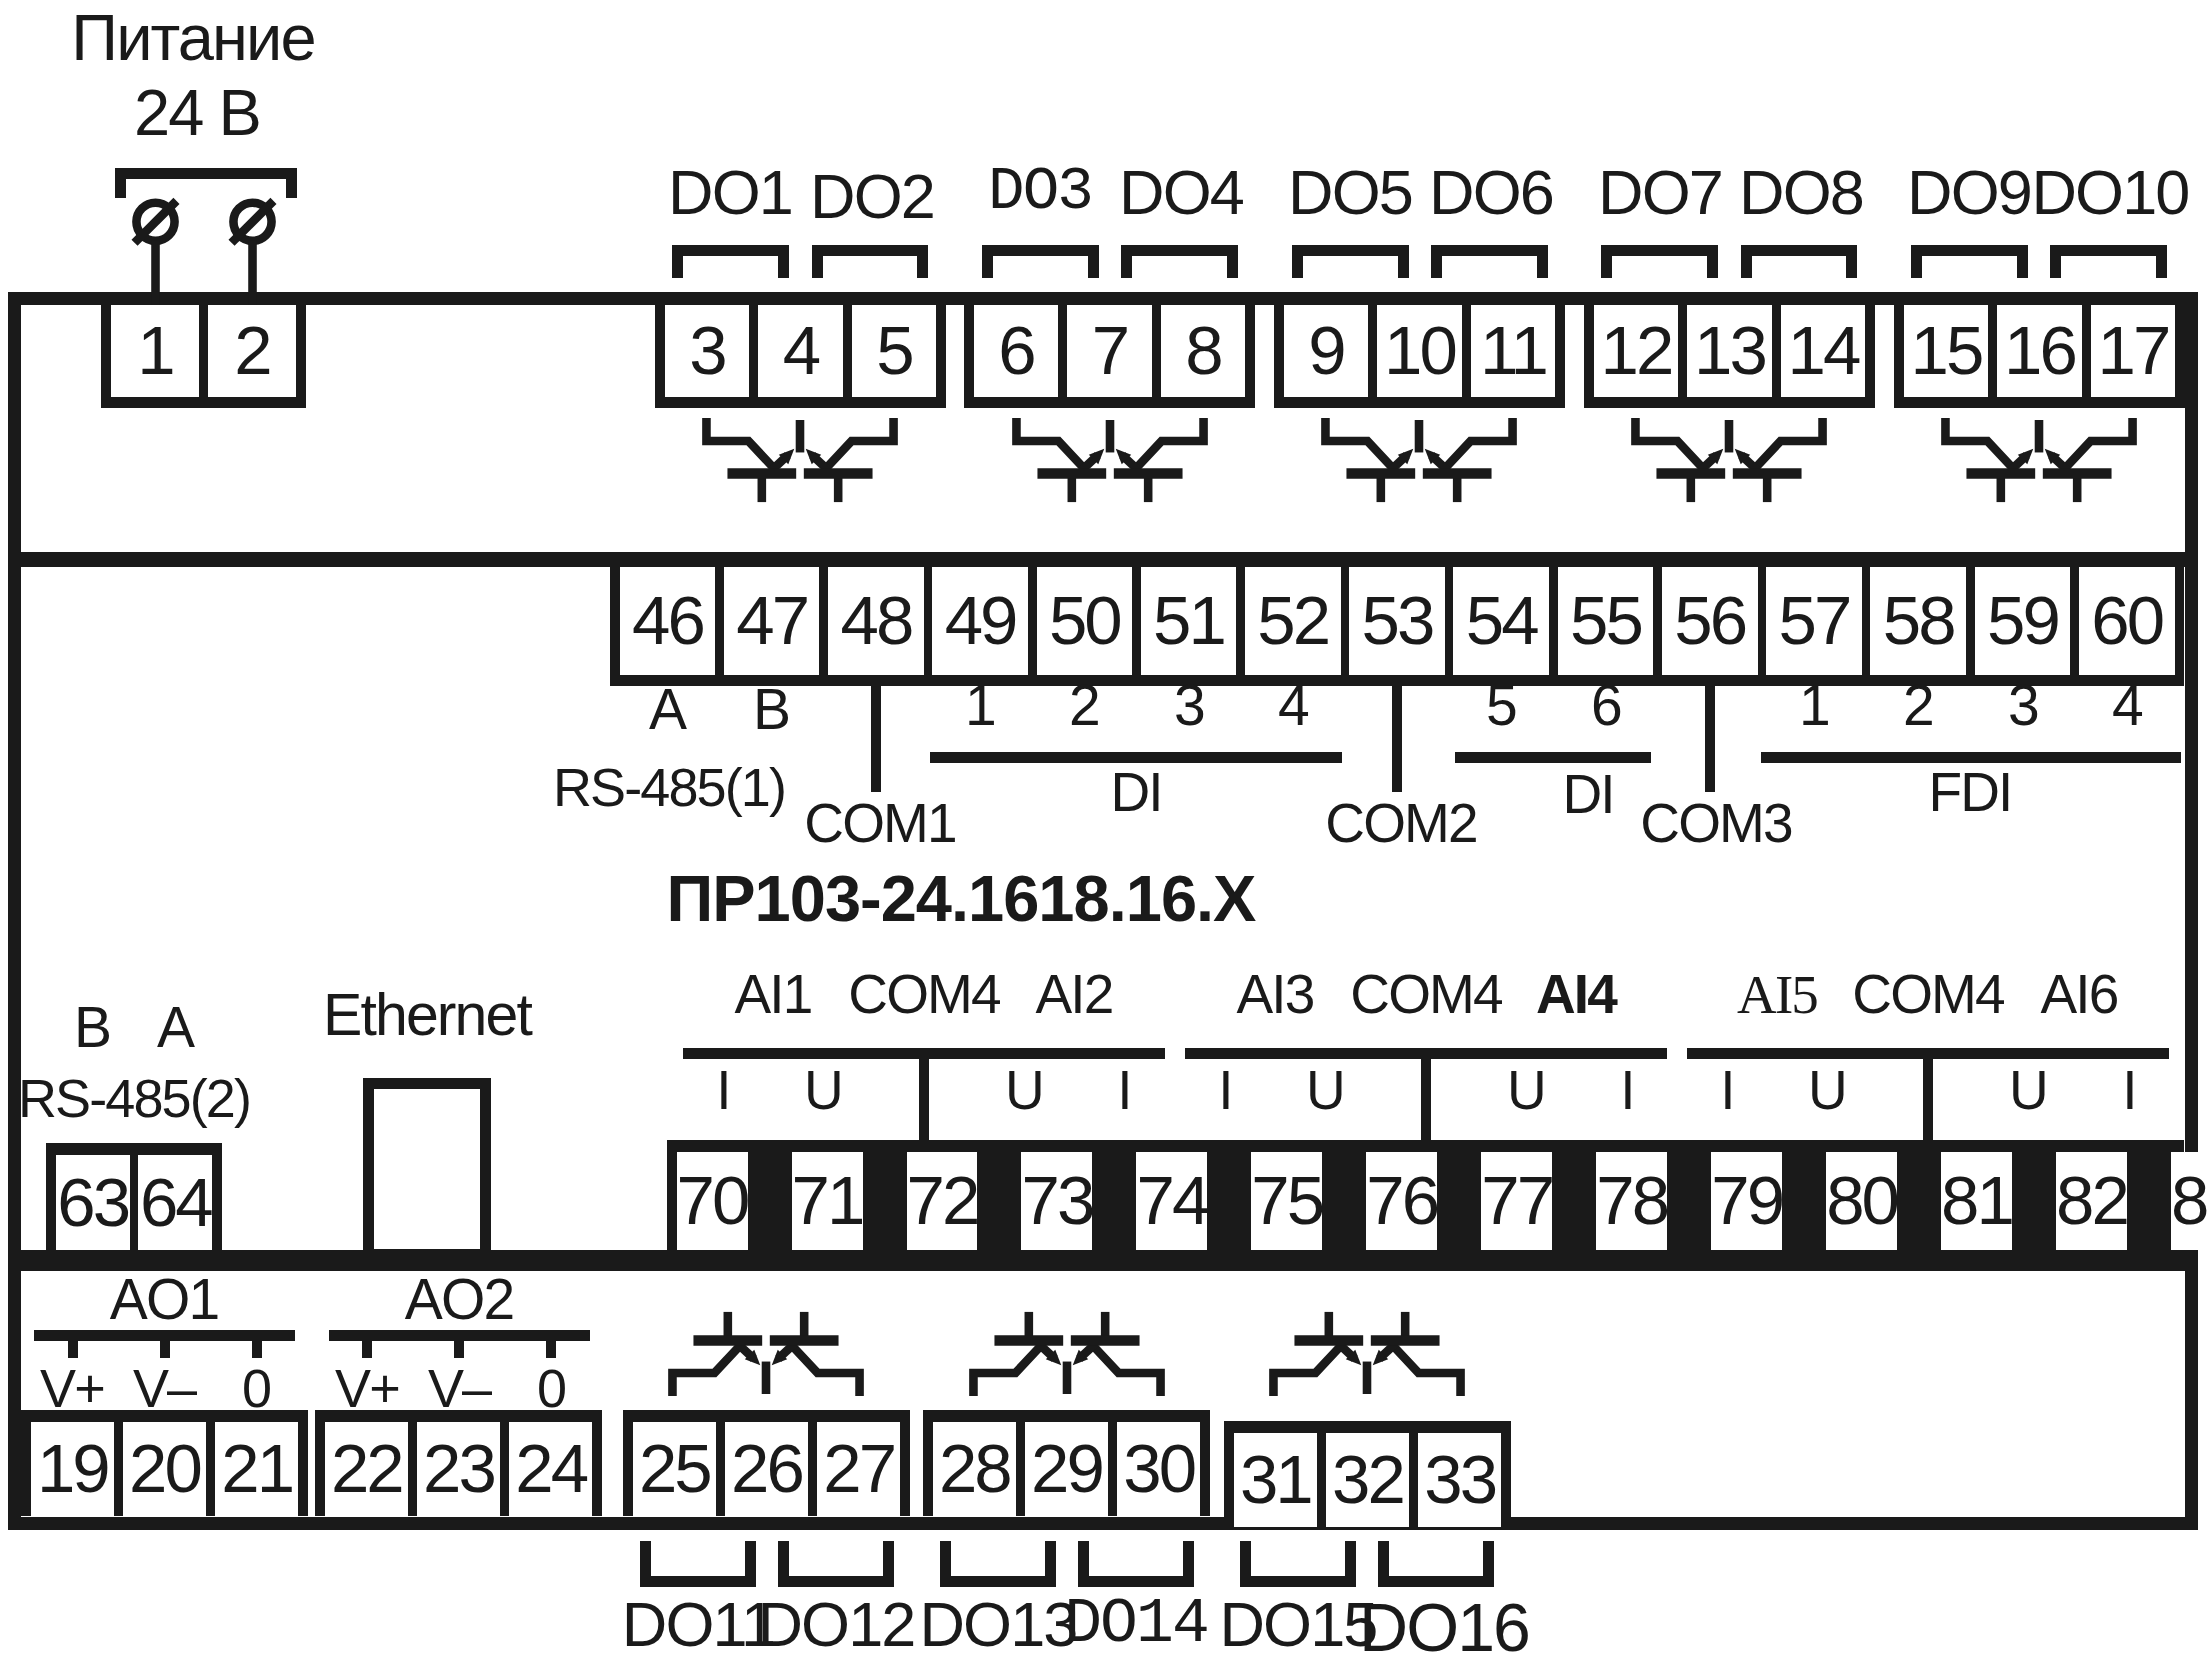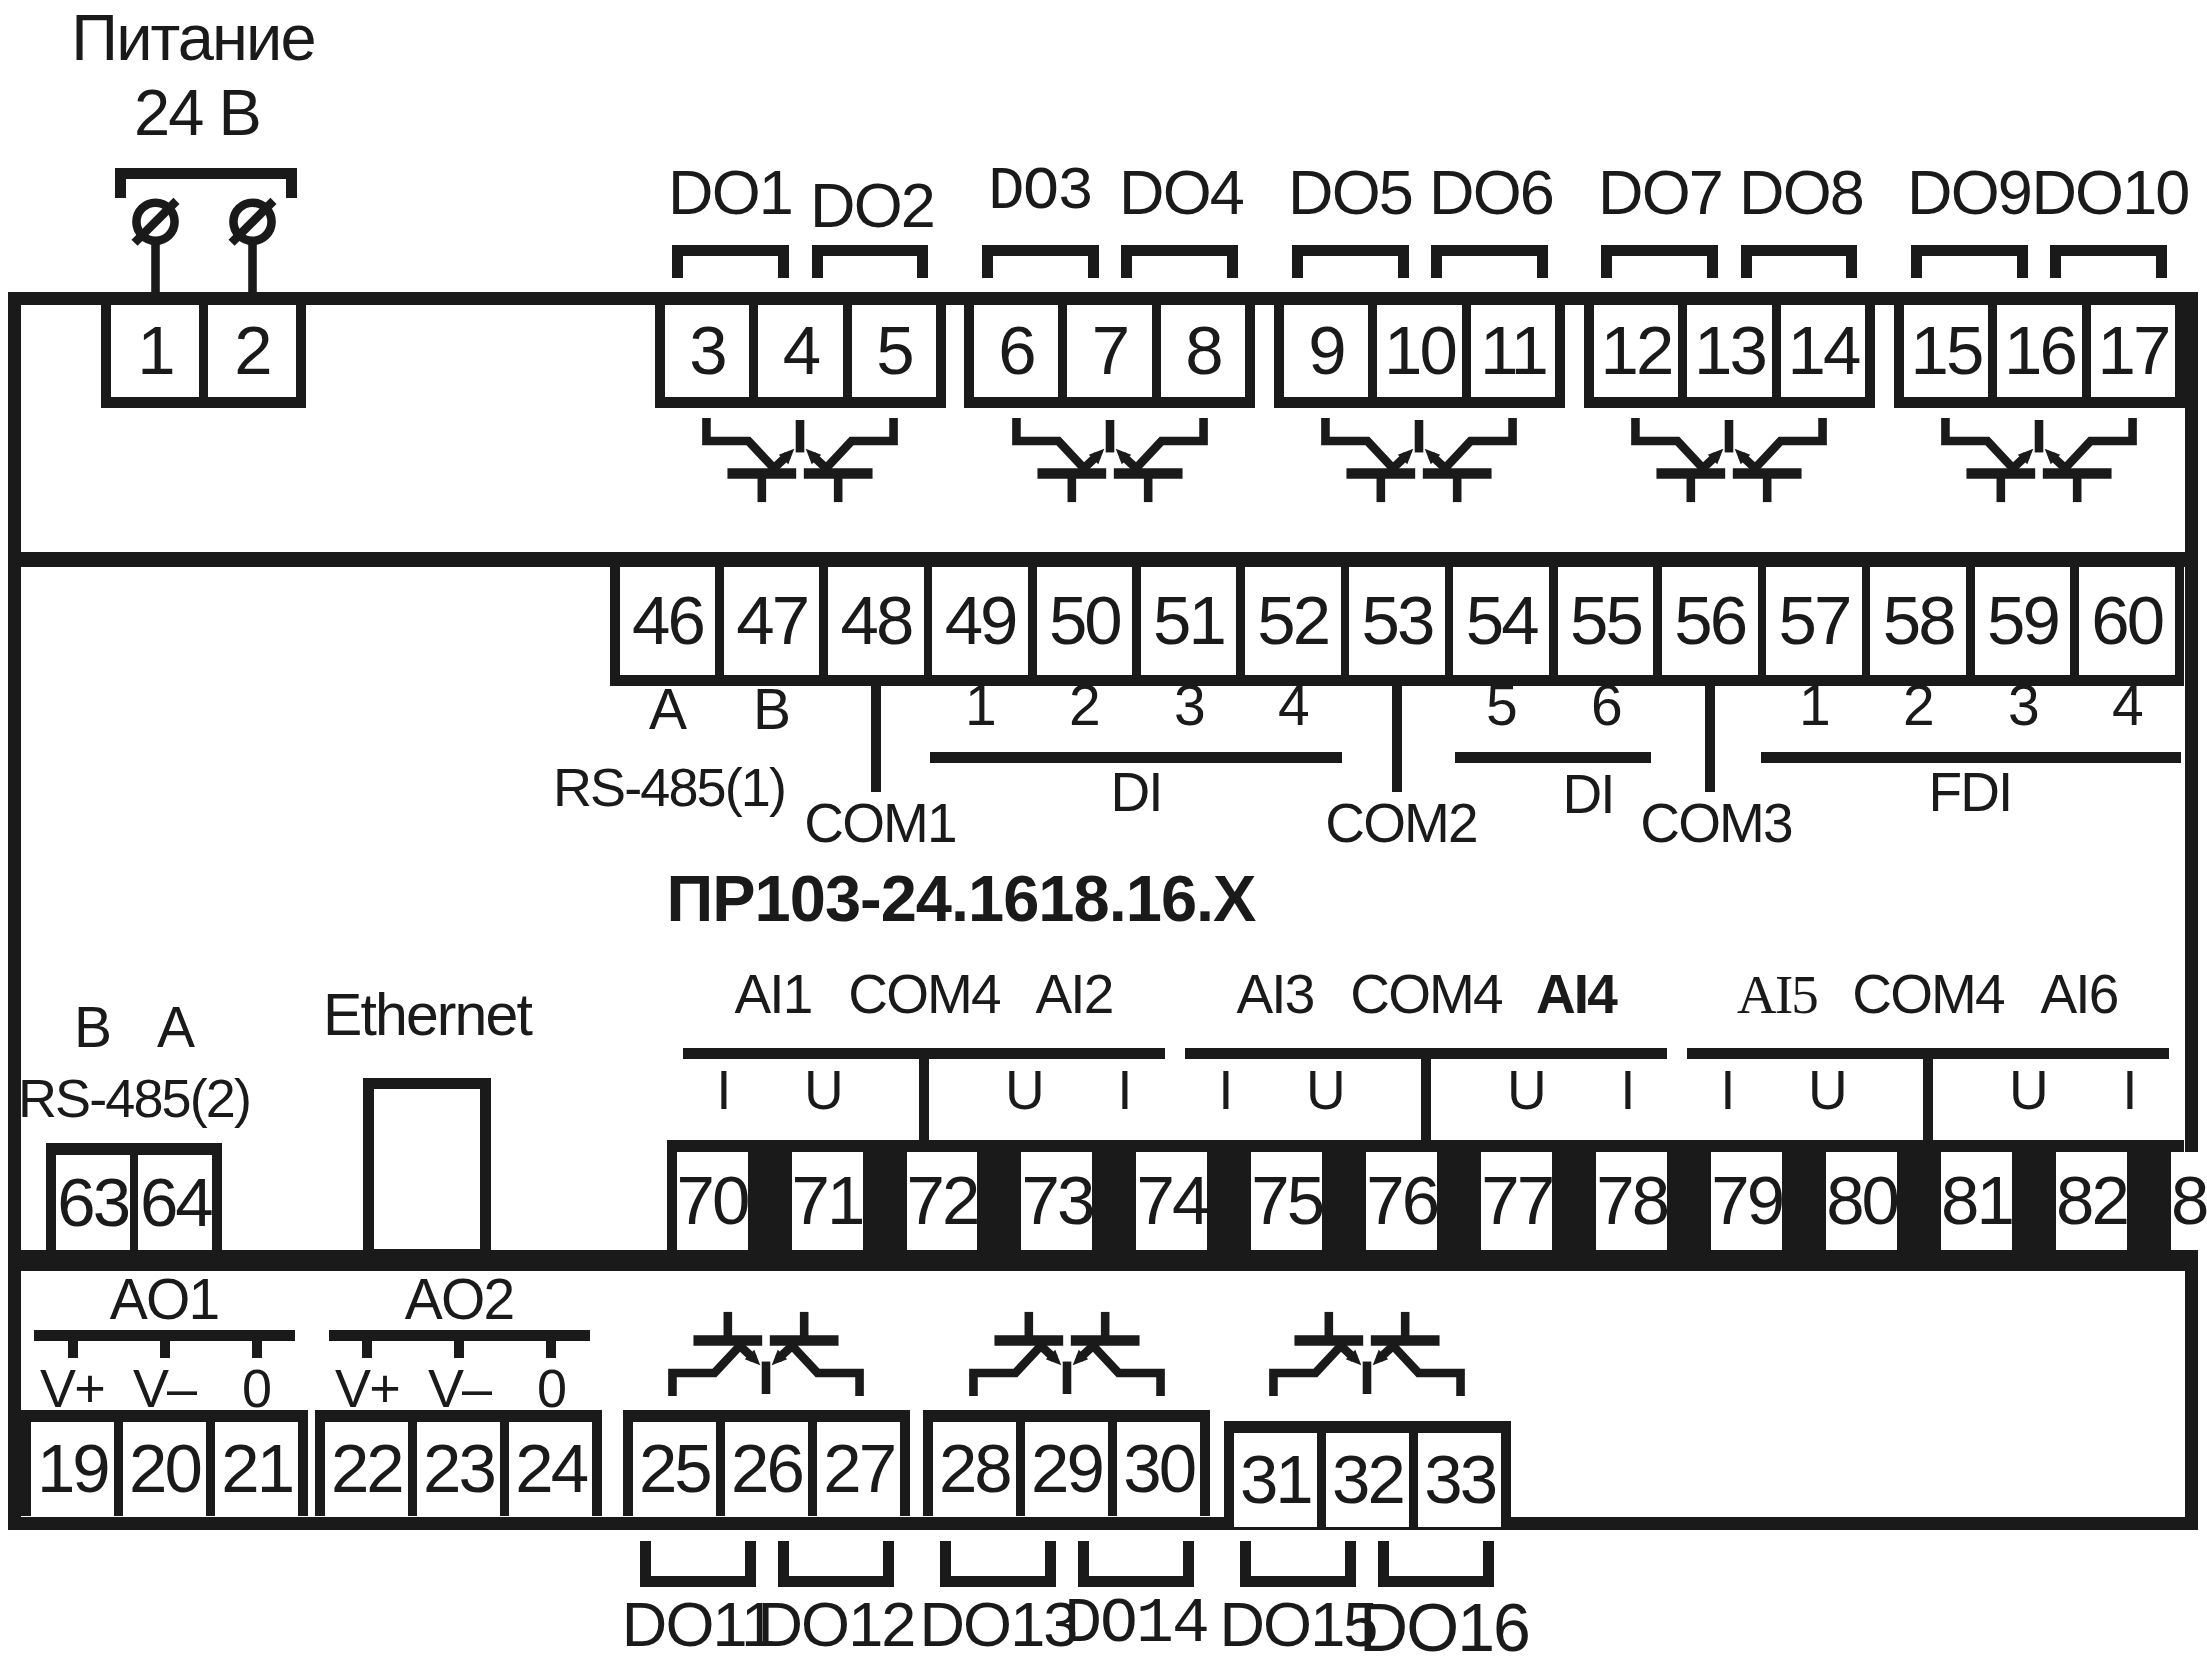--- a/index.html
+++ b/index.html
@@ -44,21 +44,21 @@
           <line x1="10" y1="54" x2="54" y2="10"></line>
           <line x1="32" y1="52" x2="32" y2="120"></line>
         </g>
       </svg>
     </div>
     <div class="trow" style="left: 101px; top: 305px; width: 205px; height: 103px; padding: 0px 9.6px 11.5px;">
       <div class="tbox">1</div>
       <div class="tbox">2</div>
     </div>
     <div class="lbl" style="left: 730px; top: 161px; font-size: 63px;">DO1</div>
-    <div class="lbl" style="left: 872px; top: 174px; font-size: 63px;">DO2</div>
+    <div class="lbl" style="left: 872px; top: 165px; font-size: 63px;">DO2</div>
     <div class="bar" style="left: 672px; top: 245px; width: 116px; height: 10.5px;"></div>
     <div class="bar" style="left: 672px; top: 245px; width: 10.5px; height: 32.5px;"></div>
     <div class="bar" style="left: 778px; top: 245px; width: 10.5px; height: 32.5px;"></div>
     <div class="bar" style="left: 812px; top: 245px; width: 116px; height: 10.5px;"></div>
     <div class="bar" style="left: 812px; top: 245px; width: 10.5px; height: 32.5px;"></div>
     <div class="bar" style="left: 917px; top: 245px; width: 10.5px; height: 32.5px;"></div>
     <div class="trow" style="left: 655px; top: 305px; width: 291px; height: 103px; padding: 0px 9.6px 11.5px;">
       <div class="tbox">3</div>
       <div class="tbox">4</div>
       <div class="tbox">5</div>

